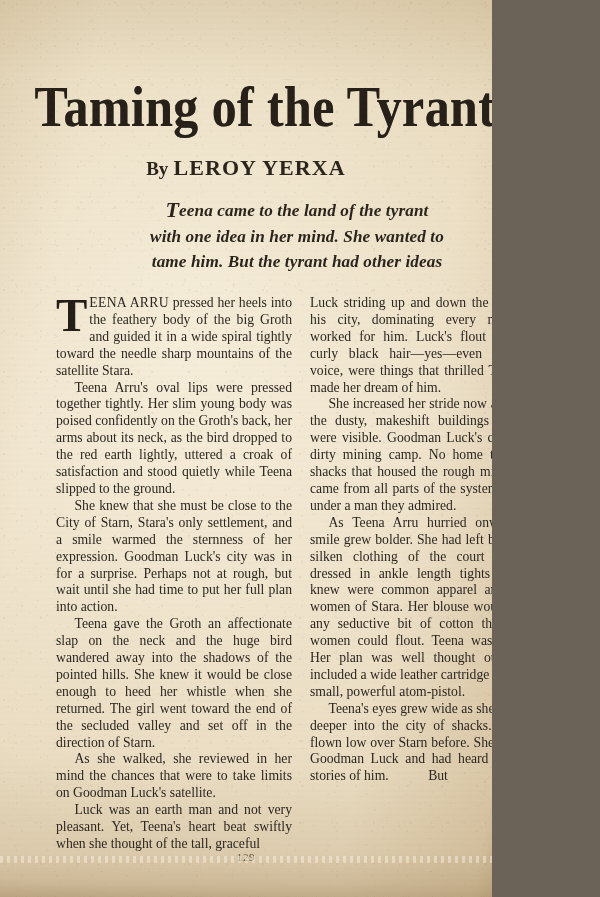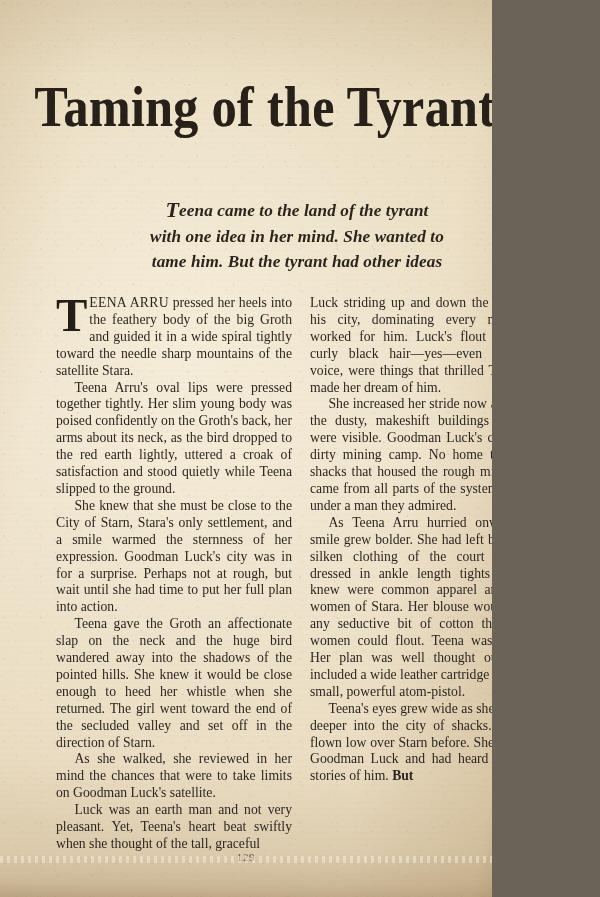--- a/index.html
+++ b/index.html
@@ -194,21 +194,21 @@
     font-family: "Liberation Serif", "DejaVu Serif", serif;
     font-weight: 700;
     font-size: 47px;
     line-height: 38px;
     margin: 1px 2px -2px 0;
     color: #241e18;
   }
   .smallcaps-lead {
     letter-spacing: 0.3px;
   }
-  .bold-catch { font-weight: 700; }
+  .bold-catch { font-weight: 400; margin-left: 36px; }
 
   .folio {
     position: absolute;
     left: 0; right: 0;
     top: 851px;
     text-align: center;
     font-family: "Liberation Serif", "DejaVu Serif", serif;
     font-size: 11px;
     color: #5e5343;
     letter-spacing: 0.6px;
@@ -216,20 +216,23 @@
 </style>
 </head>
 <body>
 
 <div id="page">
 
   <div id="content">
 
     <h1 class="title">Taming of the Tyrant</h1>
 
+    <div class="byline">
+      <span class="by">By</span><span class="author">LEROY YERXA</span>
+    </div>
 
     <div class="deck">
       <span class="deck-line"><span class="deck-cap">T</span><span>eena came to the land of the tyrant</span></span>
       <span class="deck-line">with one idea in her mind. She wanted to</span>
       <span class="deck-line">tame him. But the tyrant had other ideas</span>
     </div>
 
     <div class="columns">
 
       <div class="col">

